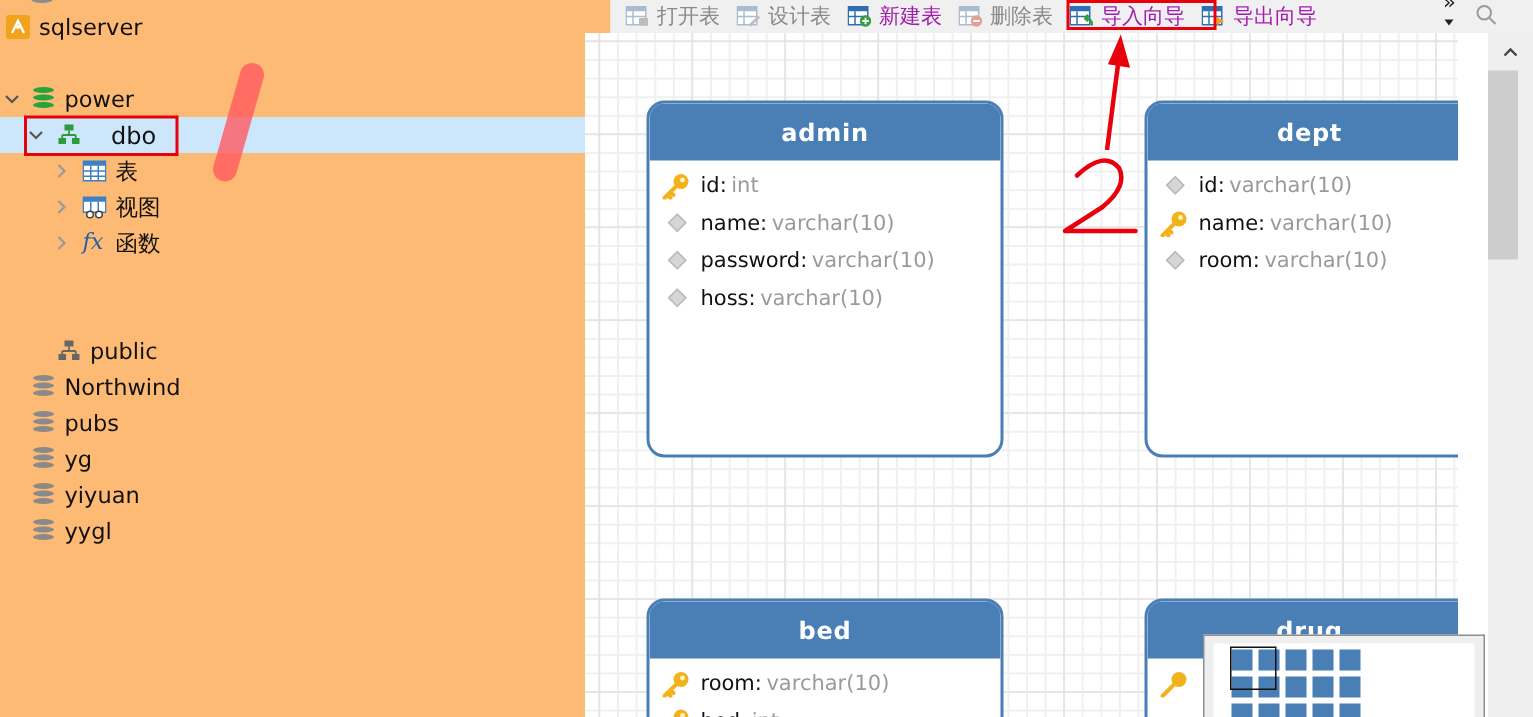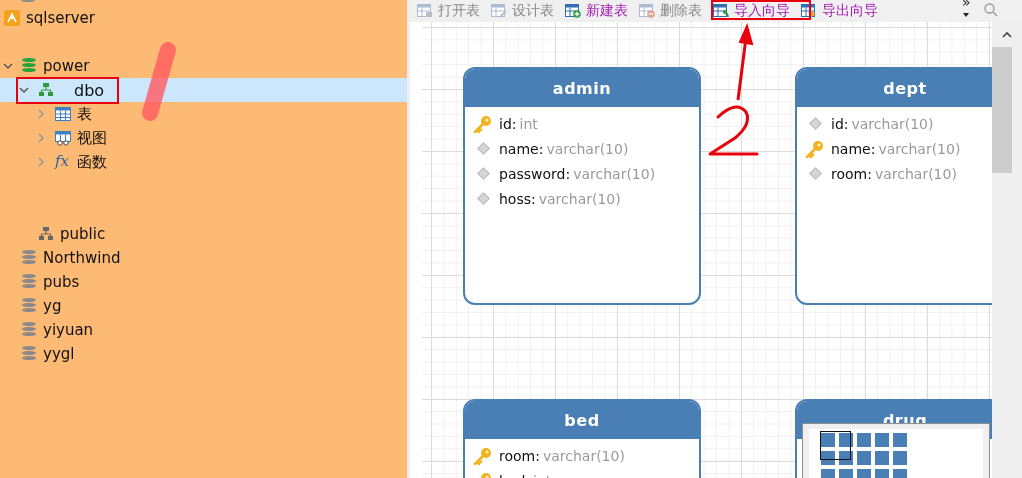--- a/index.html
+++ b/index.html
@@ -20,21 +20,21 @@
   .divider-v { position: absolute; left: 407px; top: 0; width: 3px; height: 478px; background: #efefef; }
 
   
   .toolbar { position: absolute; left: 410px; top: 0; width: 612px; height: 22px; background: #f0f0f0; display: flex; font-size: 14px; }
   .tb-btn { display: flex; align-items: center; height: 22px; padding: 0 3px; white-space: nowrap; }
   .tb-btn .tb-ico { width: 16px; height: 14px; margin-right: 5px; position: relative; }
   .tb-btn.disabled { color: #8a8a8a; }
   .tb-btn.enabled { color: #a21caf; }
 
   
-  .canvas { position: absolute; left: 422px; top: 22px; width: 582px; height: 456px;
+  .canvas { position: absolute; left: 390px; top: 22px; width: 582px; height: 456px;
     background-color: #fff;
     background-image:
       linear-gradient(#dcdcdc 1px, transparent 1px),
       linear-gradient(90deg, #dcdcdc 1px, transparent 1px),
       linear-gradient(#f0f0f0 1px, transparent 1px),
       linear-gradient(90deg, #f0f0f0 1px, transparent 1px);
     background-size: 62px 62px, 62px 62px, 12.4px 12.4px, 12.4px 12.4px;
     background-position: -10px 5px, 9px -10px, -10px 5px, 9px -10px;
     overflow: hidden;
   }

